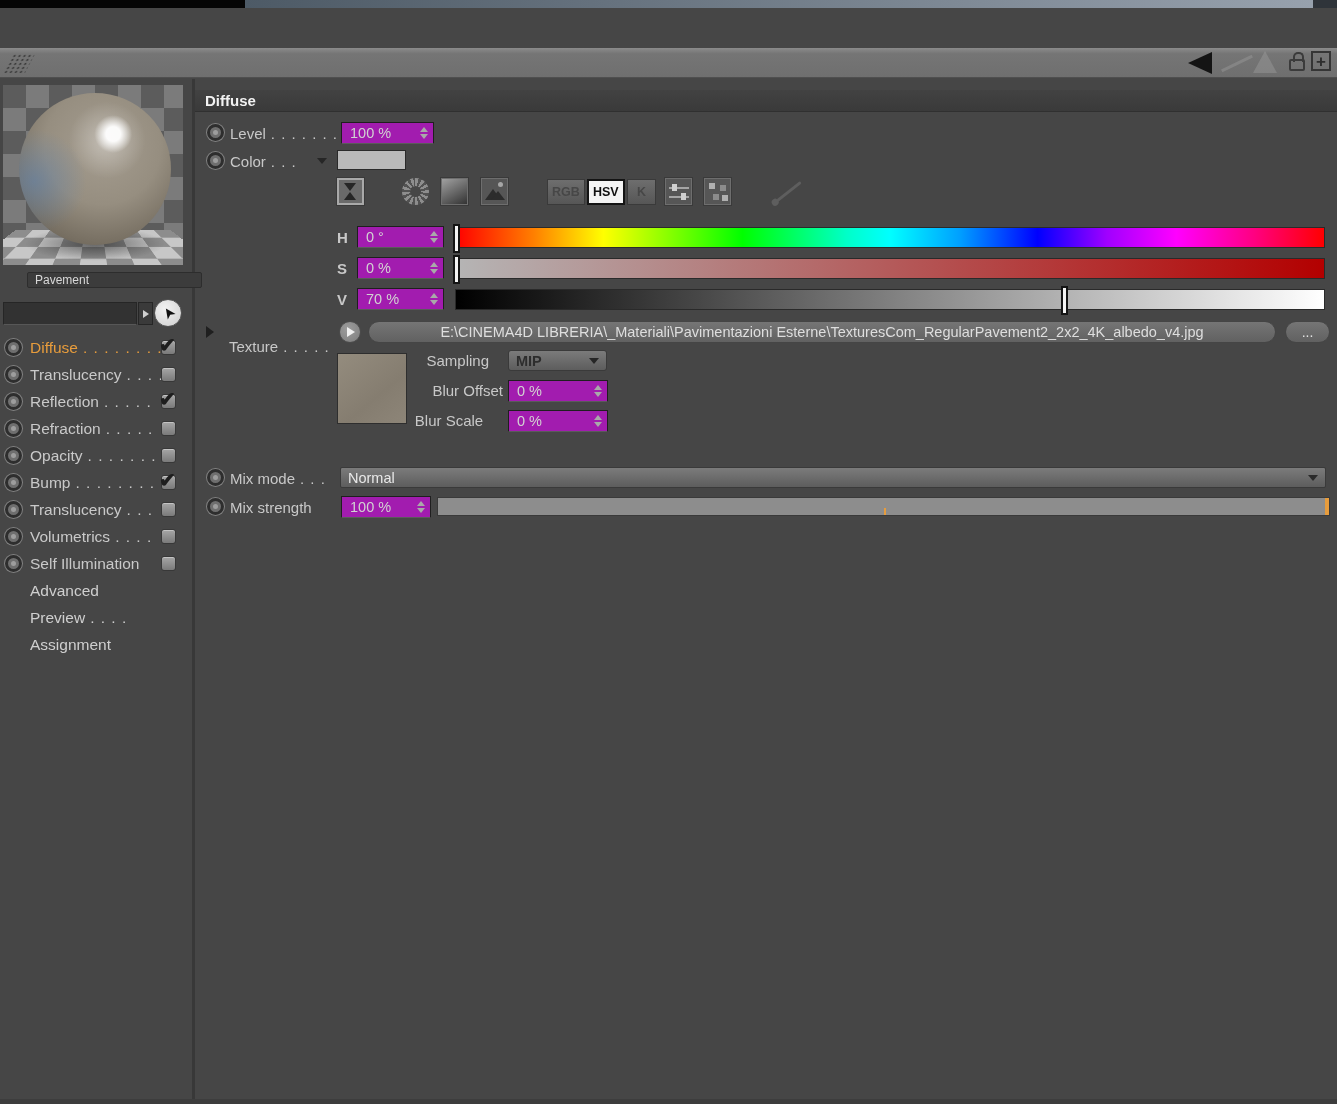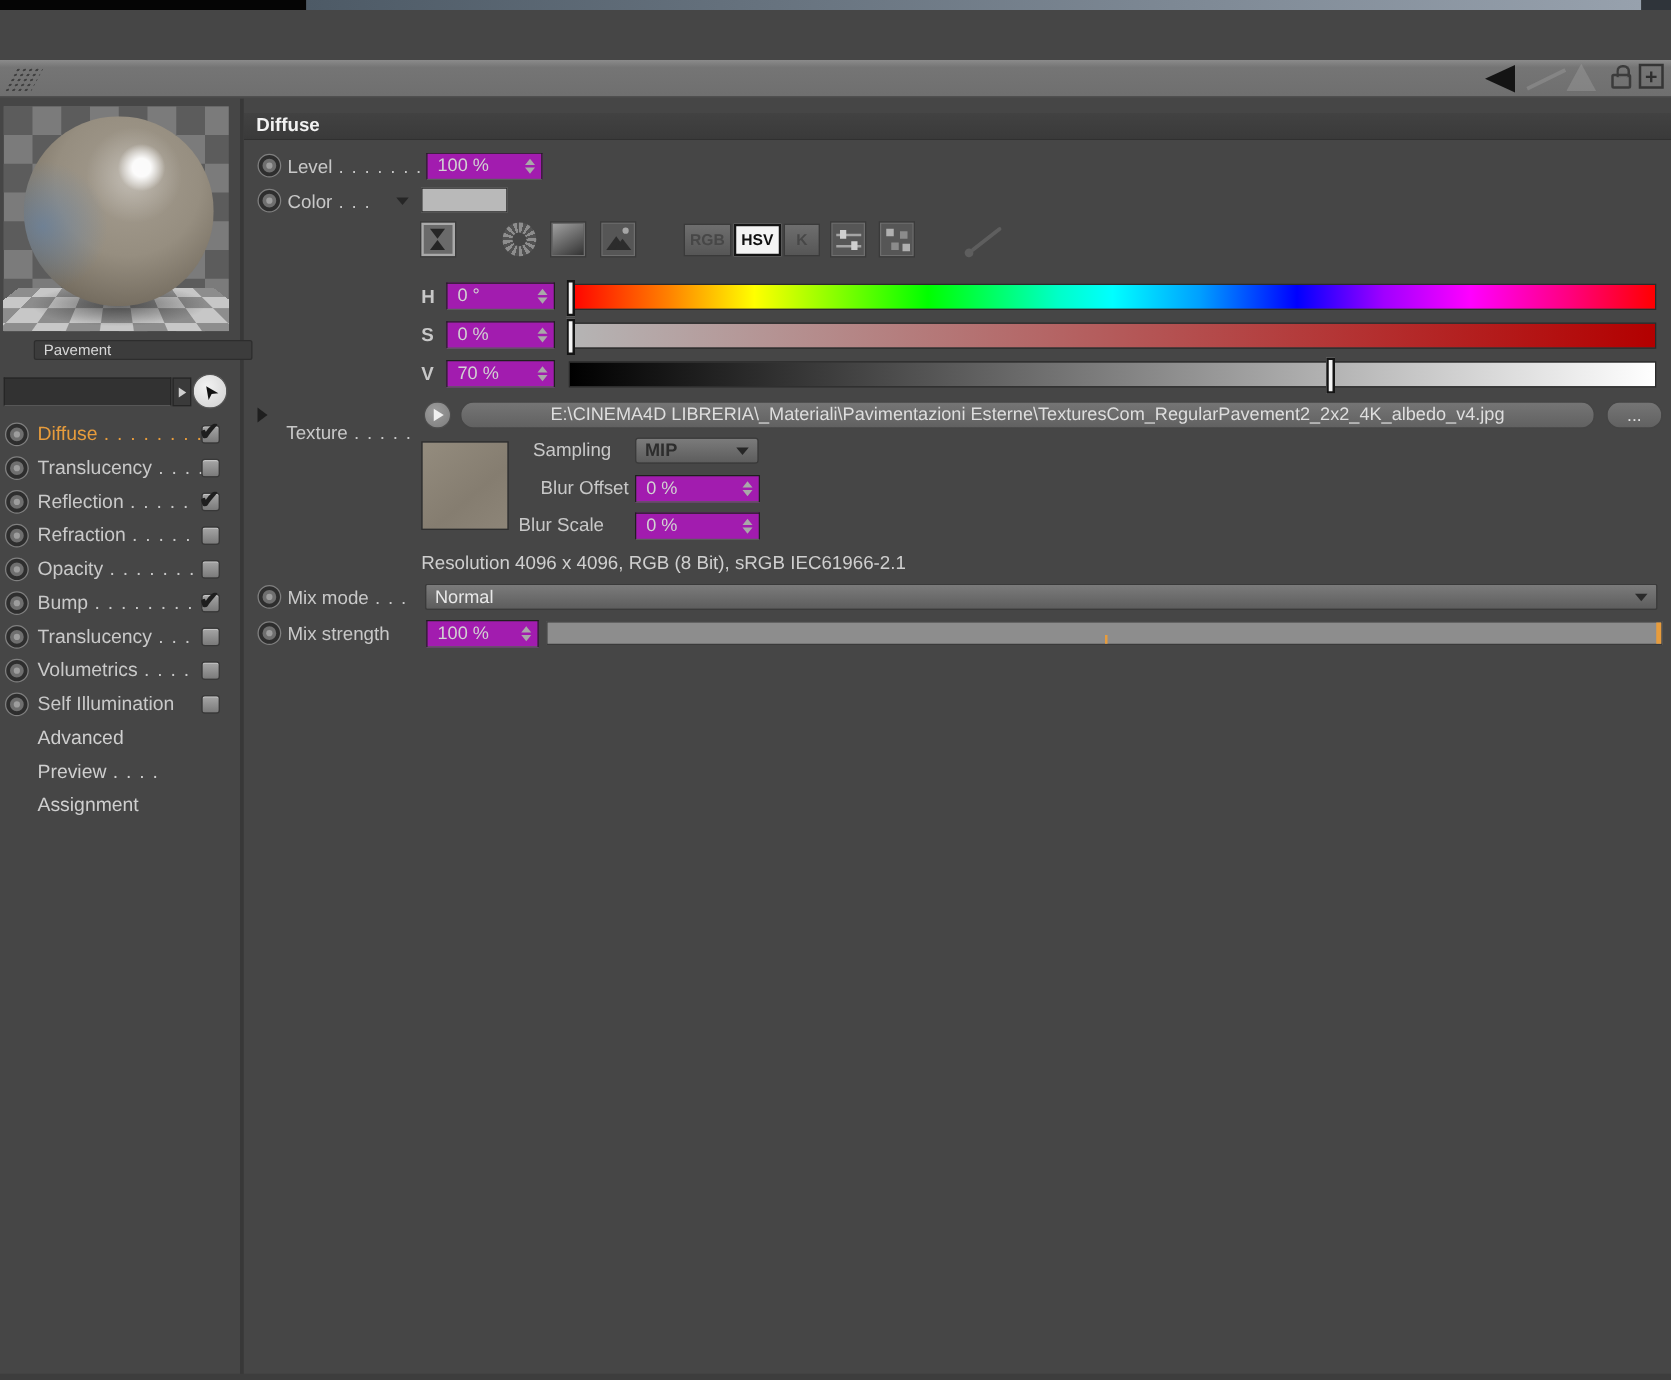--- a/index.html
+++ b/index.html
@@ -354,21 +354,20 @@
 
   <div class="lbl" style="left:395px;top:412px;width:108px;text-align:center;">Blur Scale</div>
   <div class="field" style="left:508px;top:410px;width:100px;height:22px;">
       <span>0 %</span>
       <span class="spin">
         <i class="up"></i>
         <i class="dn"></i>
       </span>
     </div>
 
-  <div class="note" style="left:337px;top:442px;">Resolution 4096 x 4096, RGB (8 Bit), sRGB IEC61966-2.1</div>
 
   <span class="radio" style="left:207px;top:469px;"></span>
   <div class="lbl" style="left:230px;top:470px;"><span>Mix mode</span><span class="dots">. . .</span></div>
   <div class="dd mix-dd">
       <span>Normal</span>
       <span class="caret-dn" style="border-top-color:#2a2a2a;"></span>
     </div>
 
   <span class="radio" style="left:207px;top:498px;"></span>
   <div class="lbl" style="left:230px;top:499px;">Mix strength</div>

